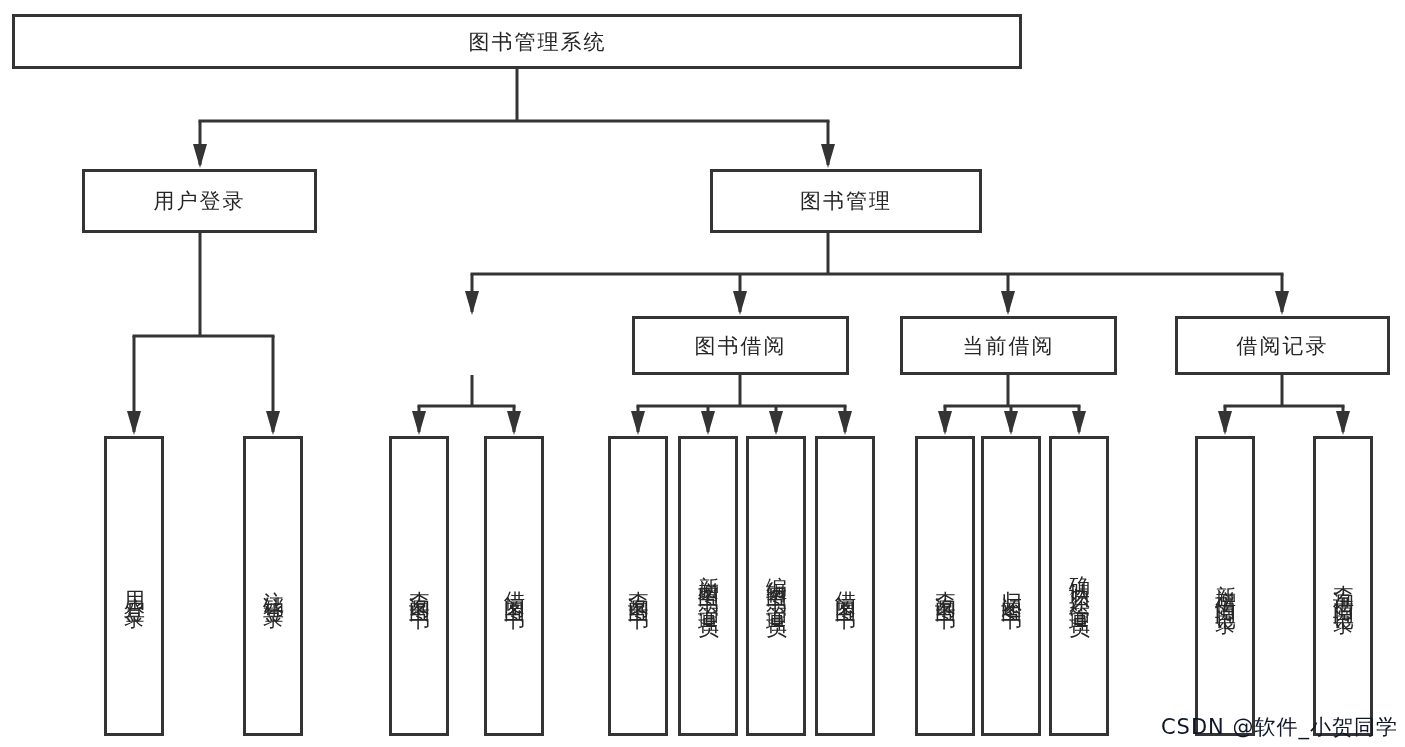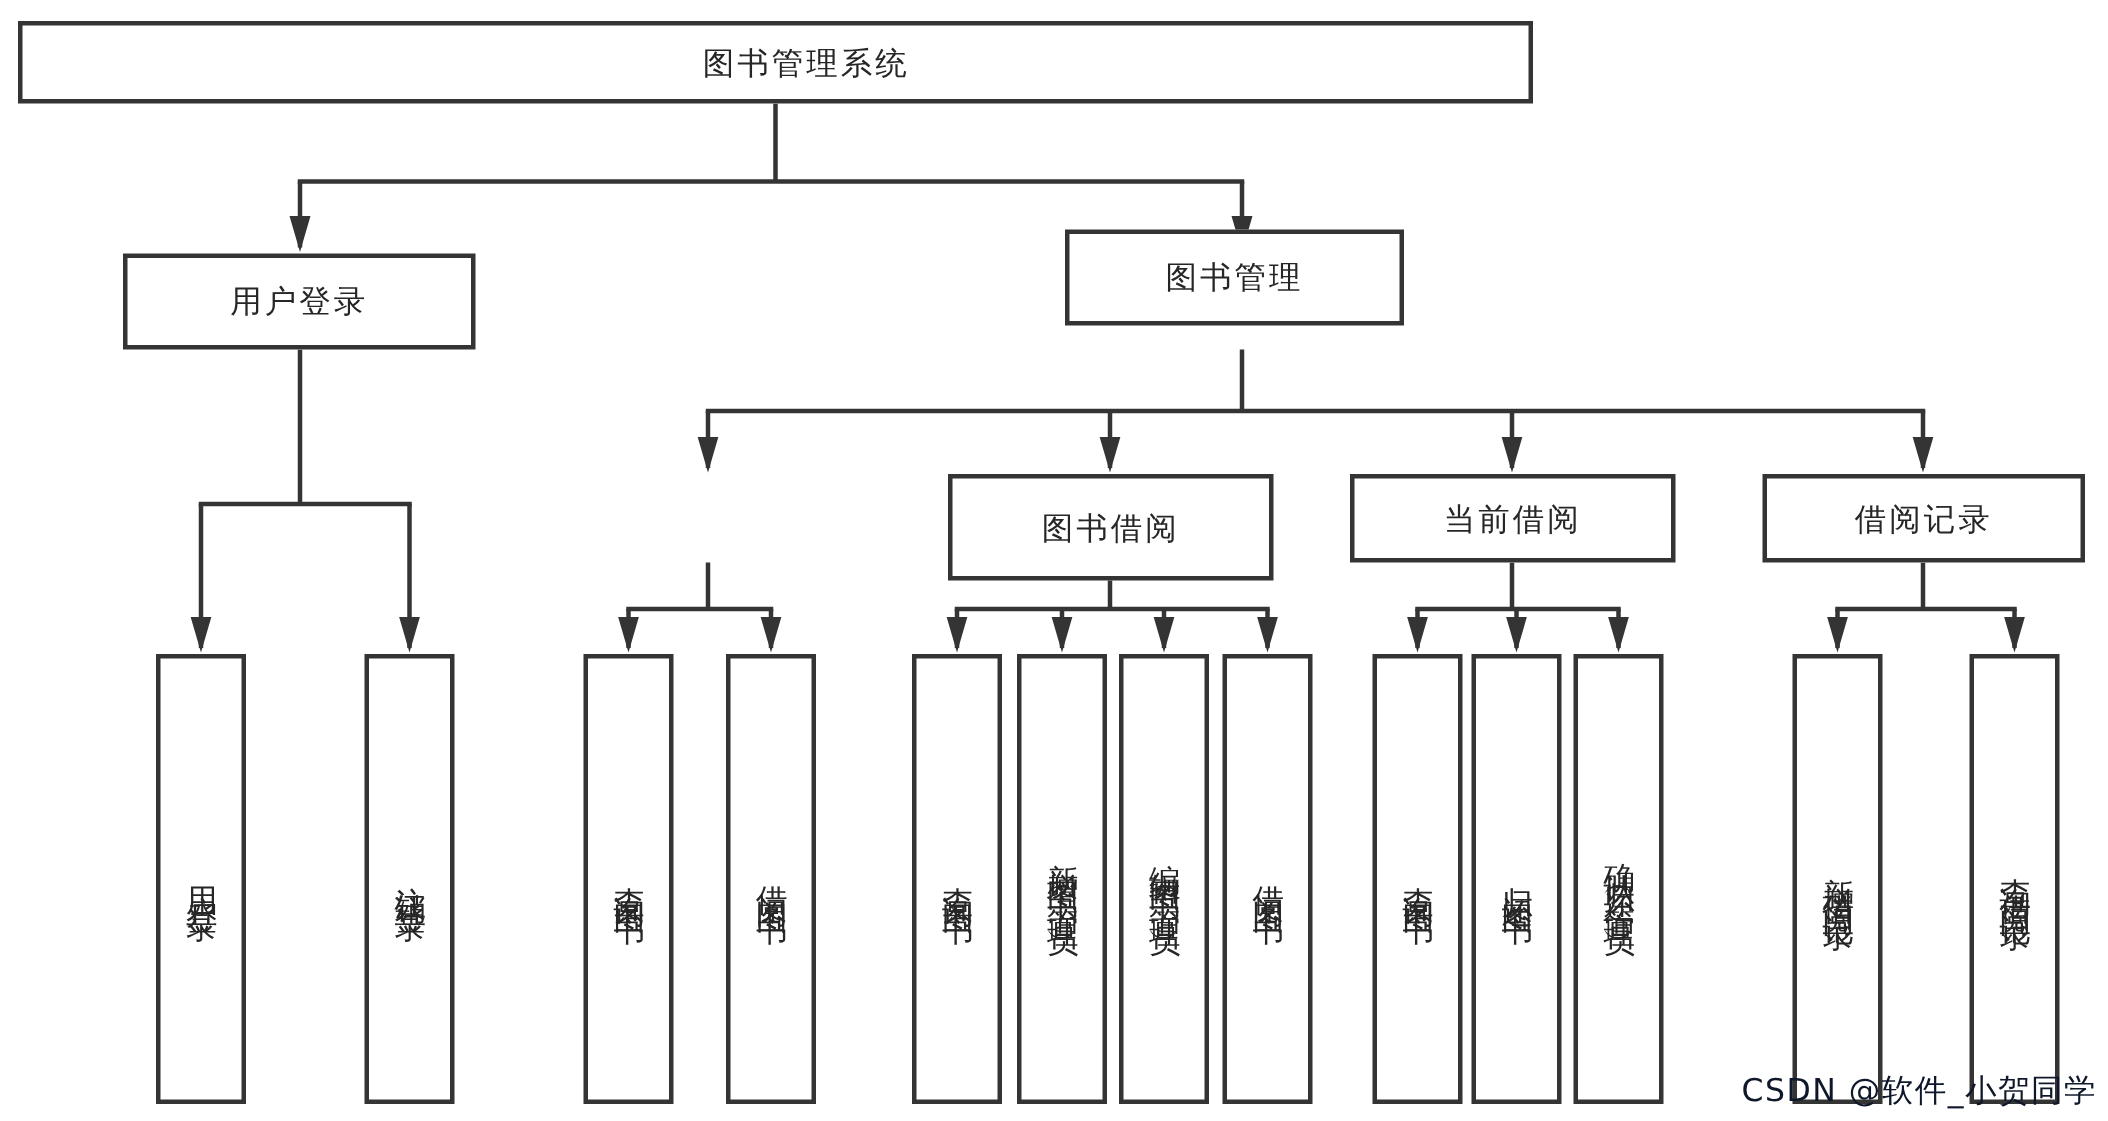--- a/index.html
+++ b/index.html
@@ -123,23 +123,23 @@
       <path d="M1282,375 L1282,406"></path>
       <path d="M1223.5,406 L1344.5,406"></path>
       <path d="M1225,406 L1225,432" marker-end="url(#arw)"></path>
       <path d="M1343,406 L1343,432" marker-end="url(#arw)"></path>
     </g>
   </svg>
 
   <div class="node" style="left:12px; top:14px; width:1010px; height:55px;padding-left:41px;">图书管理系统</div>
 
   <div class="node" style="left:82px; top:169px; width:235px; height:64px;">用户登录</div>
-  <div class="node" style="left:710px; top:153px; width:226px; height:64px;">图书管理</div>
+  <div class="node" style="left:710px; top:169px; width:272px; height:64px;">图书管理</div>
 
-  <div class="node" style="left:632px; top:316px; width:217px; height:71px;">图书借阅</div>
+  <div class="node" style="left:632px; top:316px; width:217px; height:59px;">图书借阅</div>
   <div class="node" style="left:900px; top:316px; width:217px; height:59px;">当前借阅</div>
   <div class="node" style="left:1175px; top:316px; width:215px; height:59px;">借阅记录</div>
 
   <div class="leaf" style="left:104px;">用户登录</div>
   <div class="leaf" style="left:243px;">注销登录</div>
 
   <div class="leaf" style="left:389px;">查询图书</div>
   <div class="leaf" style="left:484px;">借阅图书</div>
 
   <div class="leaf" style="left:608px;">查询图书</div>

